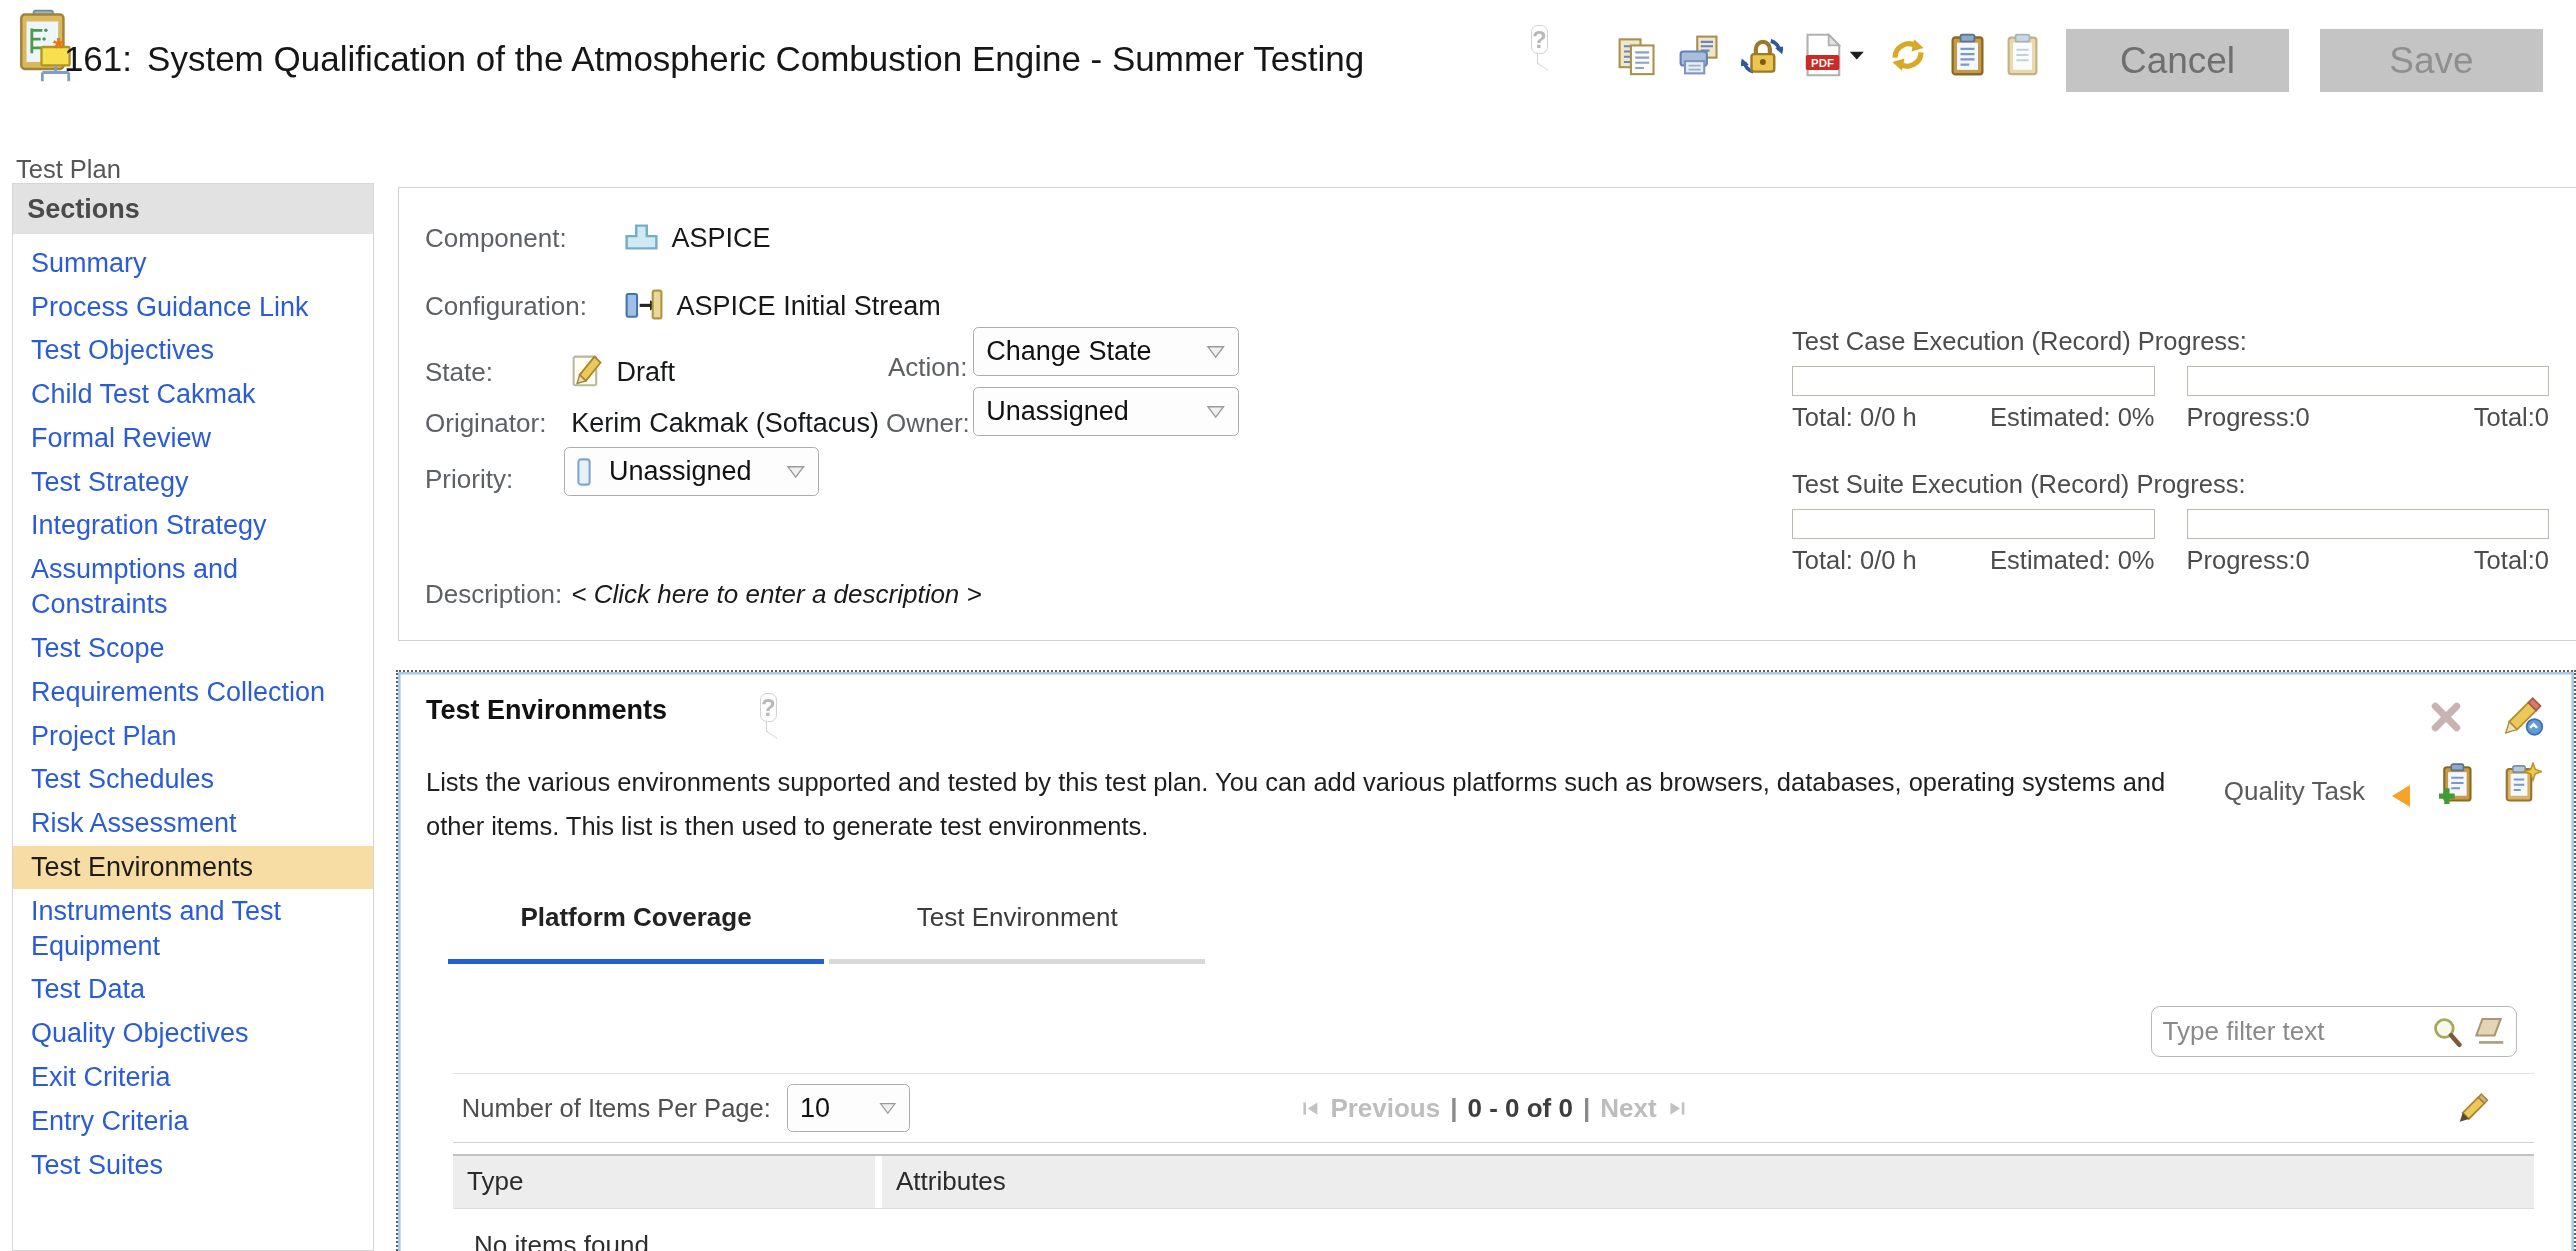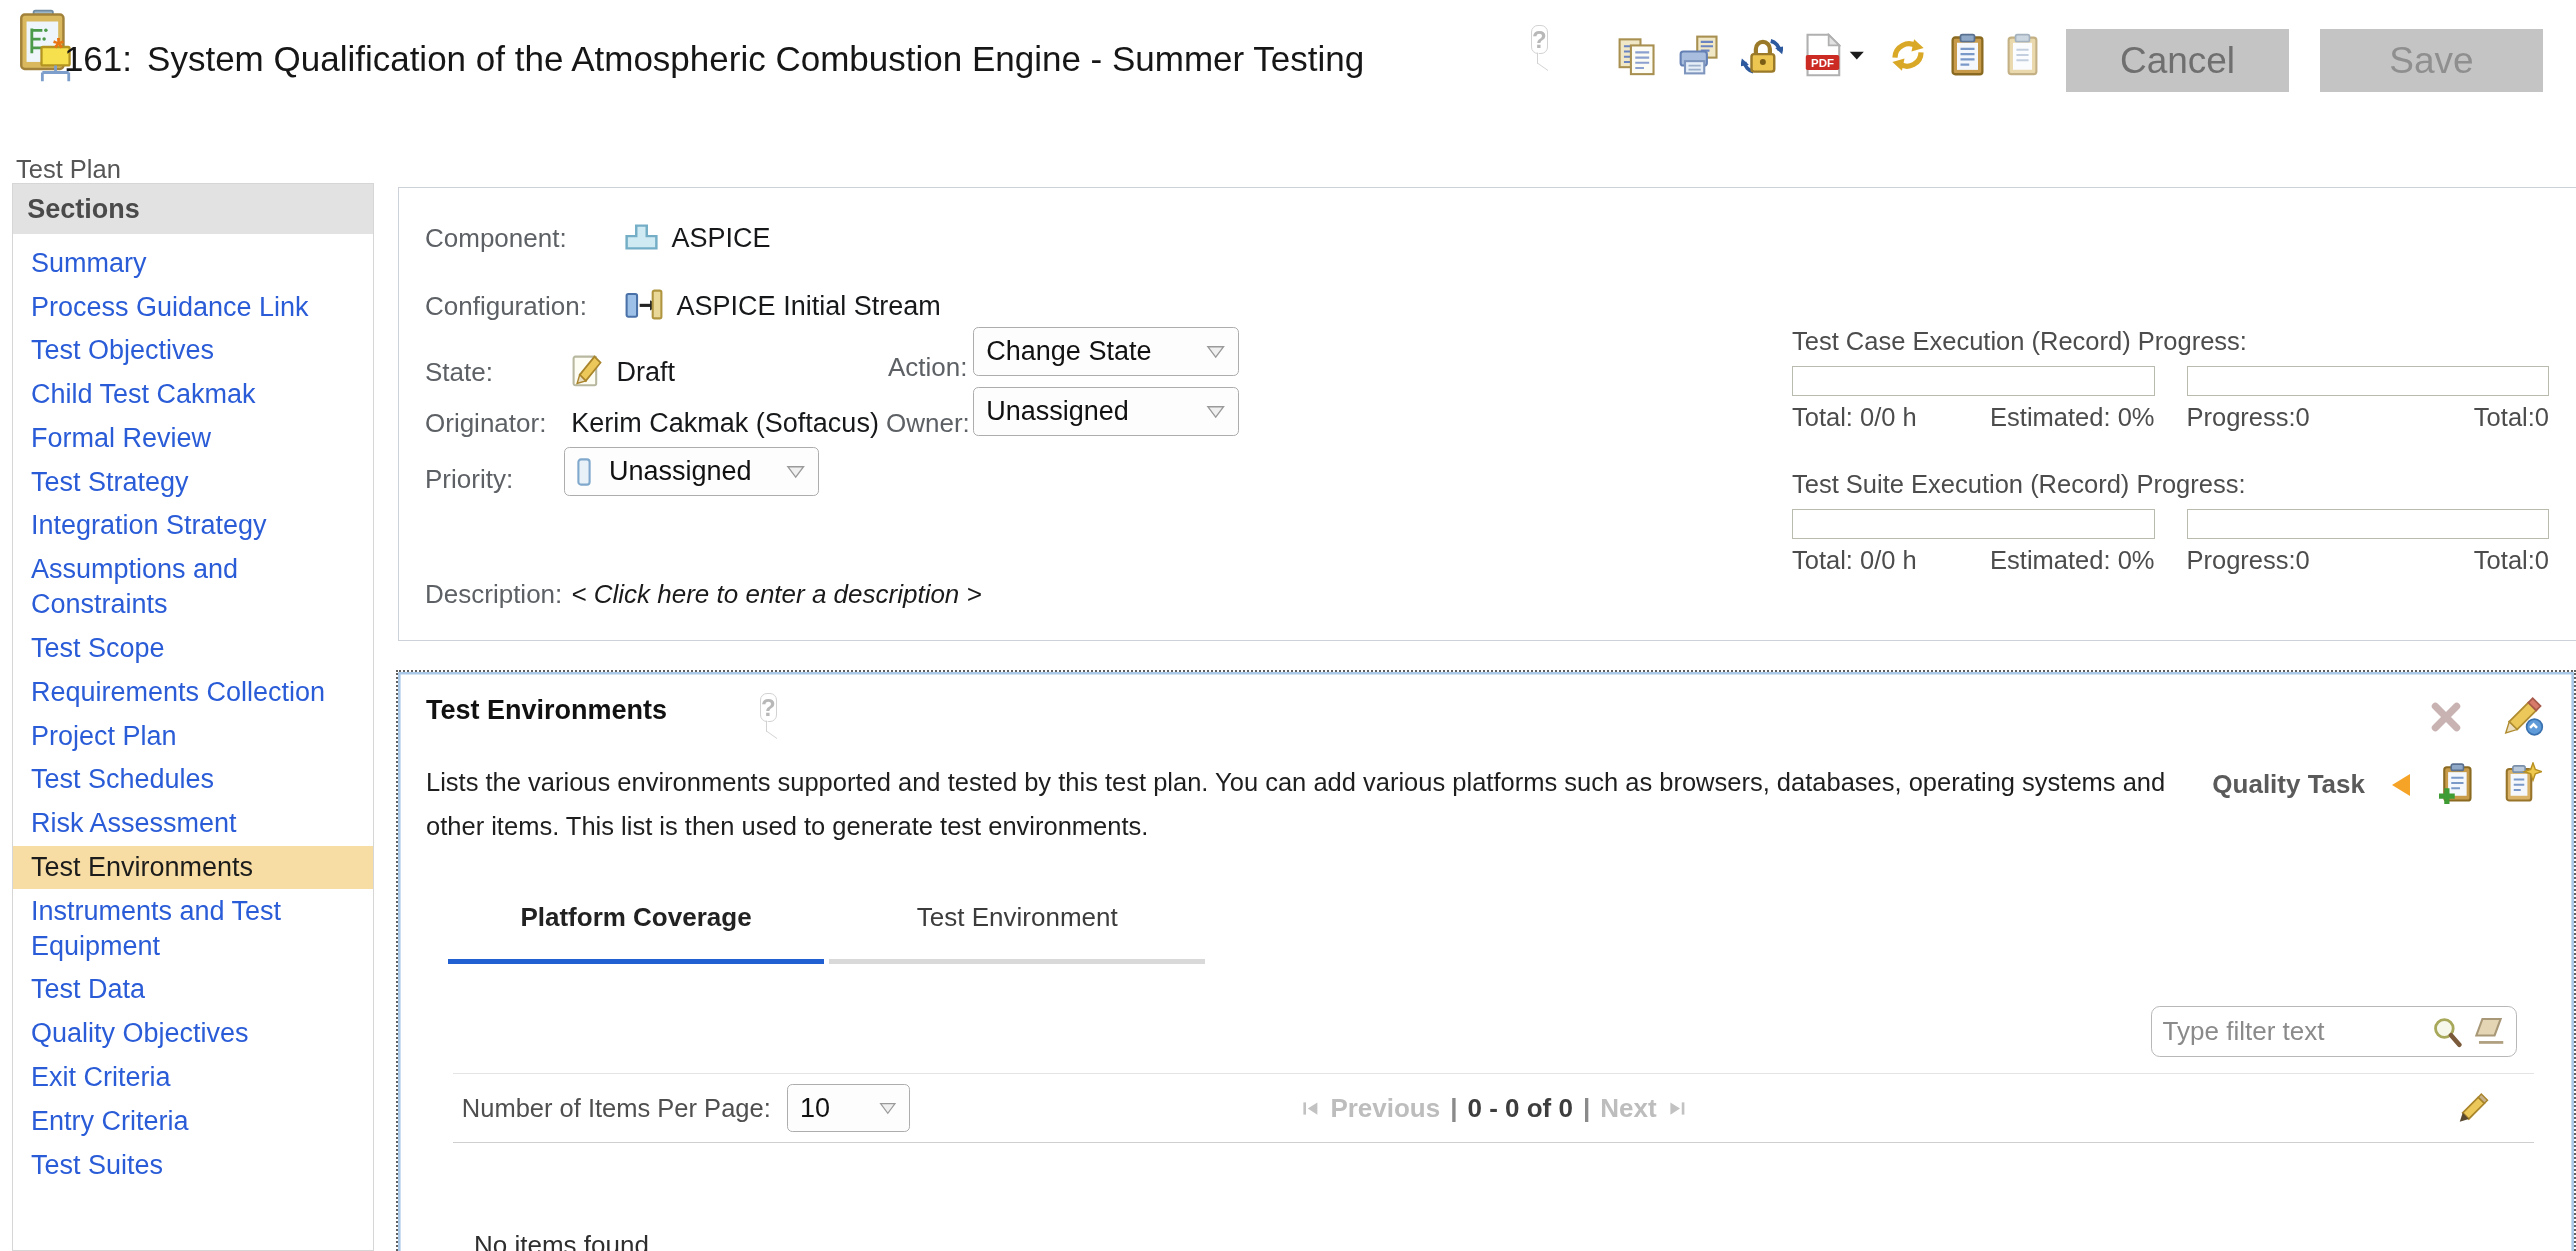--- a/index.html
+++ b/index.html
@@ -56,21 +56,21 @@
     font-size:25.5px; color:#4c4c4c; }
 
   
   .te-section { position:absolute; left:396px; top:670px; width:2180px; height:616px;
     border:2.6px dotted #5f5f5f; box-shadow:inset 0 0 0 2.6px #aac9e8; background:#fff; }
   .te-title { position:absolute; left:28px; top:23px; font-size:27px; font-weight:bold; color:#111; }
   .te-help { left:362px; top:19.4px; }
   .te-corner { position:absolute; right:30px; top:25px; display:flex; align-items:center; gap:42px; }
   .te-desc { position:absolute; left:28px; top:88px; width:1777px; font-size:25.5px;
     line-height:44px; color:#1e1e1e; }
-  .qt-row { position:absolute; right:32px; top:90px; display:flex; align-items:center; gap:27px;font-weight:bold; }
+  .qt-row { position:absolute; right:32px; top:90px; display:flex; align-items:flex-end; gap:27px; }
   .qt-label { font-size:26px; color:#5a5a5a; }
   .qt-tri { width:0; height:0; border-top:11.4px solid transparent; border-bottom:11.4px solid transparent;
     border-right:18.5px solid #f5a428; }
 
   .tabs { position:absolute; left:50px; top:216px; display:flex; gap:5.3px; }
   .tab { width:376px; text-align:center; font-size:26px; color:#3c3c3c;
     padding:14px 0 26px 0; border-bottom:5.3px solid #d9d9d9; cursor:pointer; }
   .tab.active { font-weight:bold; color:#222; border-bottom-color:#2160d3; }
 
   .filterbox { position:absolute; left:1753px; top:334px; width:366px; height:51px;
@@ -439,16 +439,21 @@
     </div>
     <span class="pag-edit">
       <svg width="32" height="33" viewBox="0 0 18 19">
         <polygon points="2.5,12 11.5,3 15,6.5 6,15.5" fill="#ecc85a" stroke="#a8842a" stroke-width="1"></polygon>
         <polygon points="11.5,3 13.2,1.2 16.8,4.8 15,6.5" fill="#c8b088" stroke="#a8842a" stroke-width="0.8"></polygon>
         <polygon points="2.5,12 6,15.5 0.8,17.2" fill="#5a4a30"></polygon>
       </svg>
     </span>
   </div>
 
+  <div class="tbl-head">
+    <div class="th-cell th-type">Type</div>
+    <div class="th-gap"></div>
+    <div class="th-cell th-attr">Attributes</div>
+  </div>
 
   <div class="empty-msg">No items found</div>
 </div>
 
 
 </body></html>

